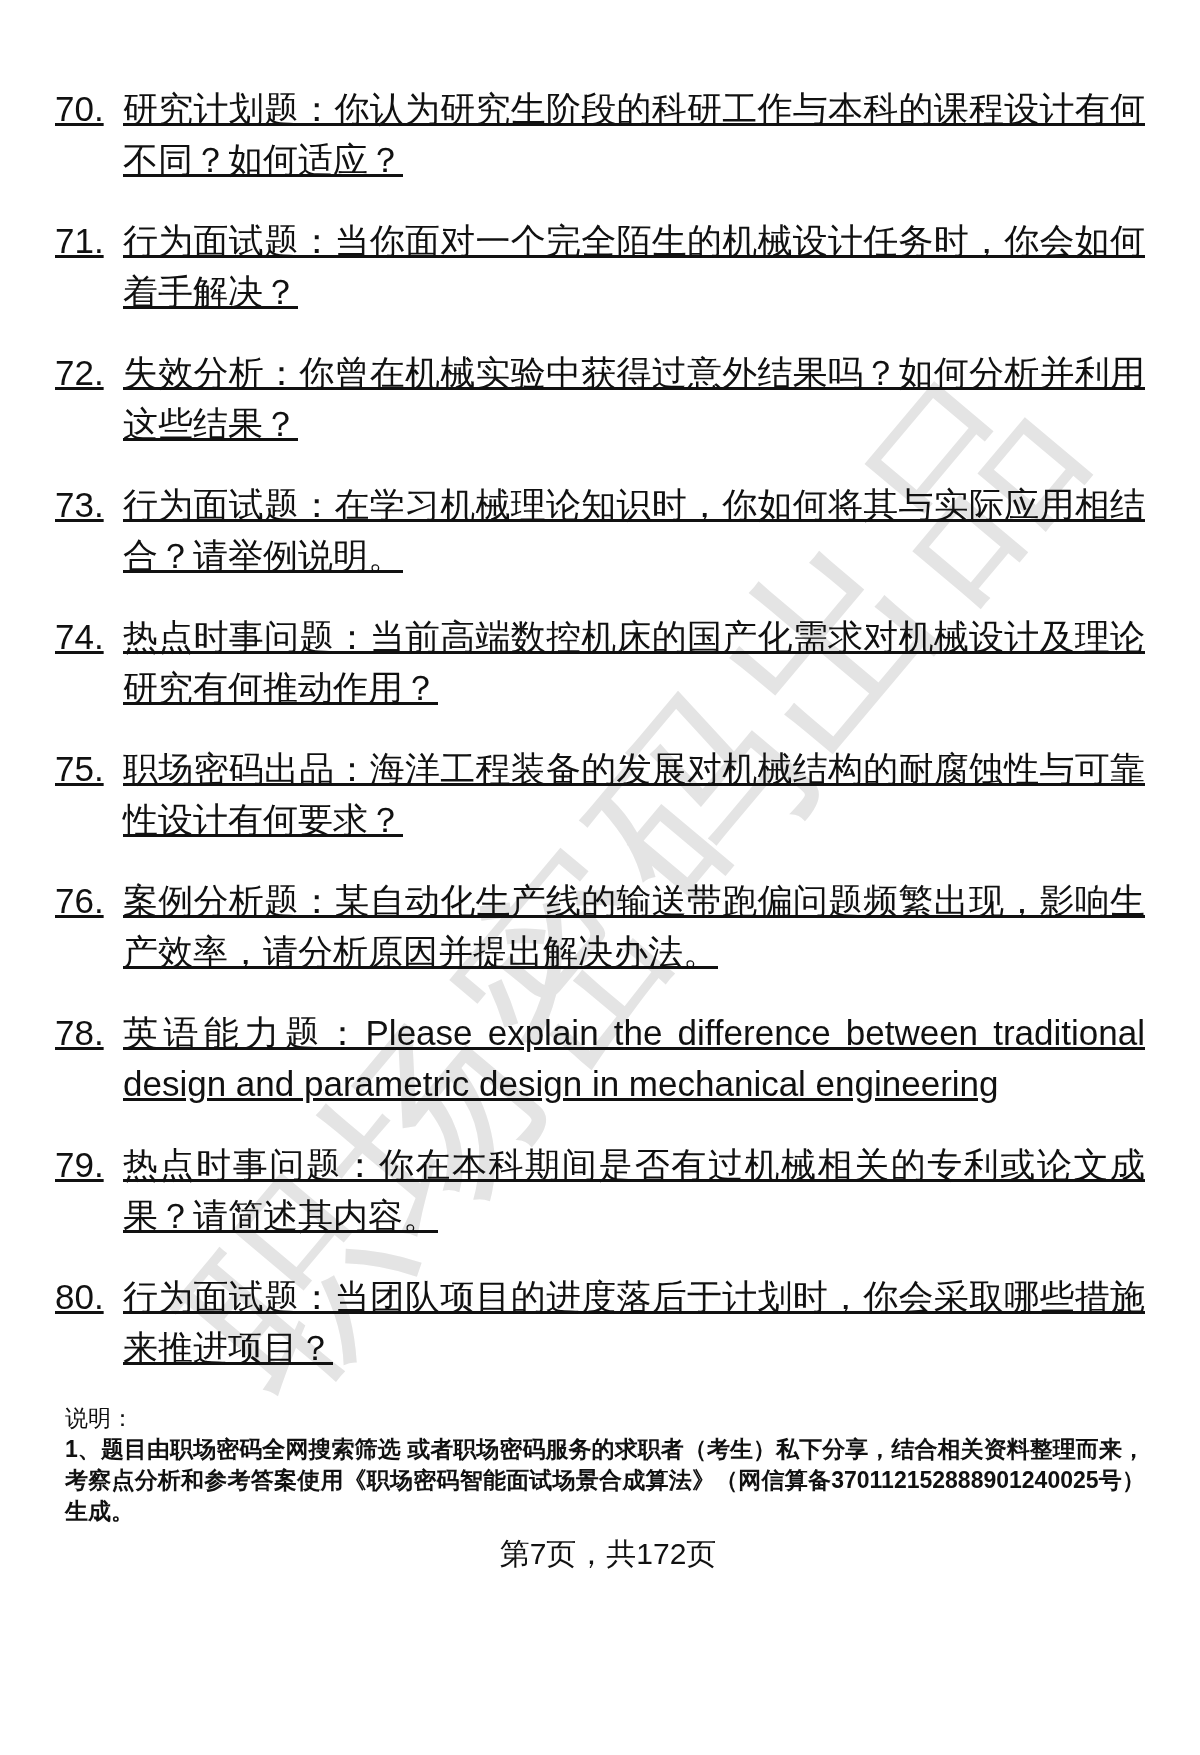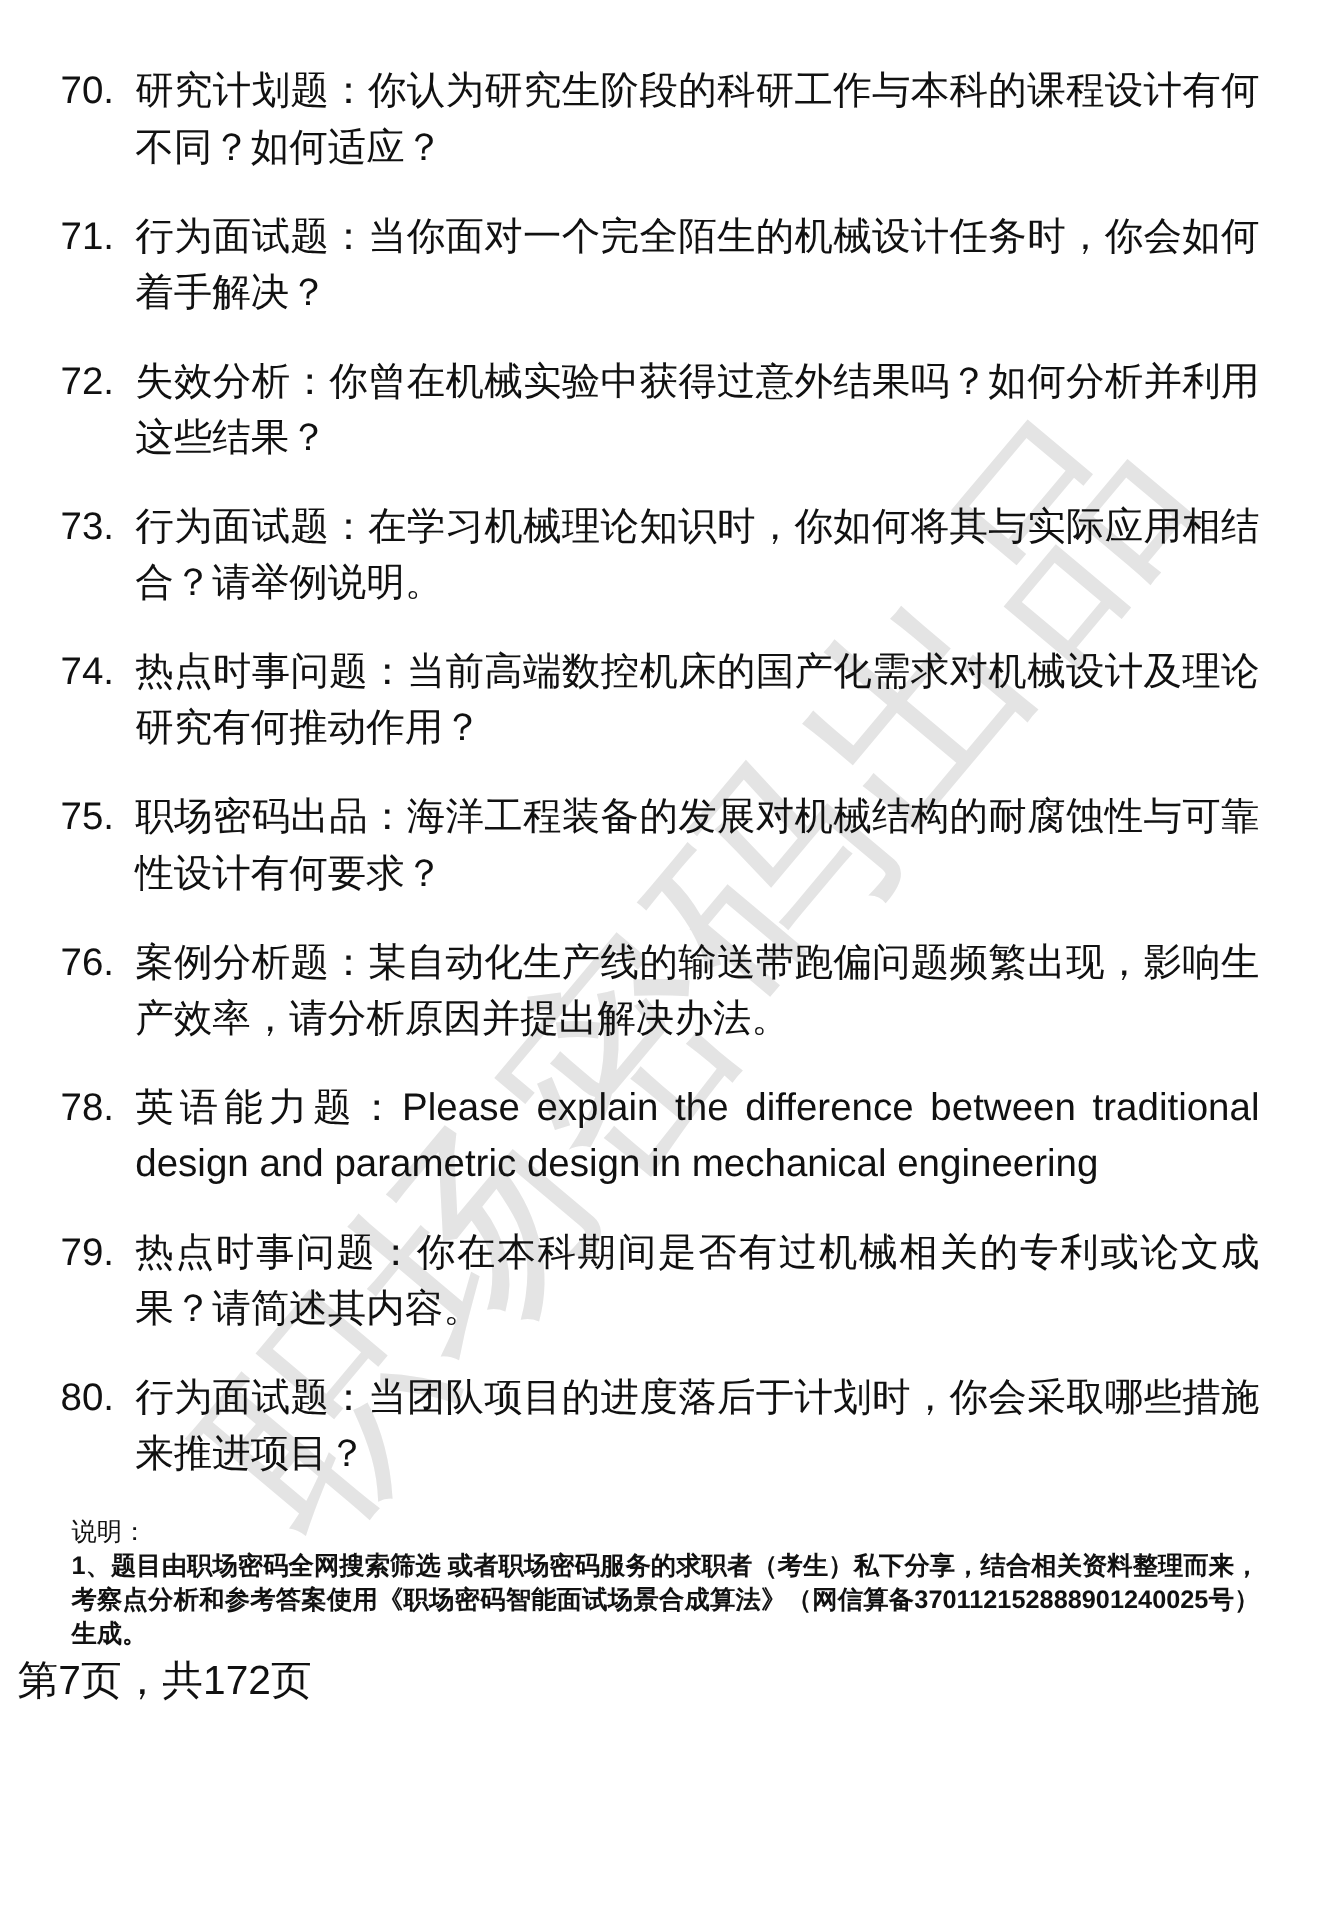--- a/index.html
+++ b/index.html
@@ -32,21 +32,22 @@
     z-index: 0;
     user-select: none;
   }
   .content {
     position: relative;
     z-index: 1;
   }
   .questions {
     list-style: none;
     margin: 0;
-    padding: 57px 55px 0 55px;
+    padding: 83px 55px 0 55px;
+    text-decoration: underline;
   }
   .question {
     display: flex;
     font-size: 35px;
     line-height: 51px;
     margin-bottom: 30px;
   }
   .q-num {
     flex: 0 0 68px;
   }
@@ -63,21 +64,22 @@
   .note-heading {
     white-space: pre;
   }
   .note-body {
     text-align: justify;
     text-justify: inter-ideograph;
     font-weight: bold;
   }
   .page-indicator {
     margin-top: 7px;
-    font-size: 37px;
+    text-align: center;
+    font-size: 30px;
     line-height: 40px;
     padding-left: 16px;
   }
 </style>
 </head>
 <body>
 
 <div class="page">
   <div class="watermark">职场密码出品</div>
 

